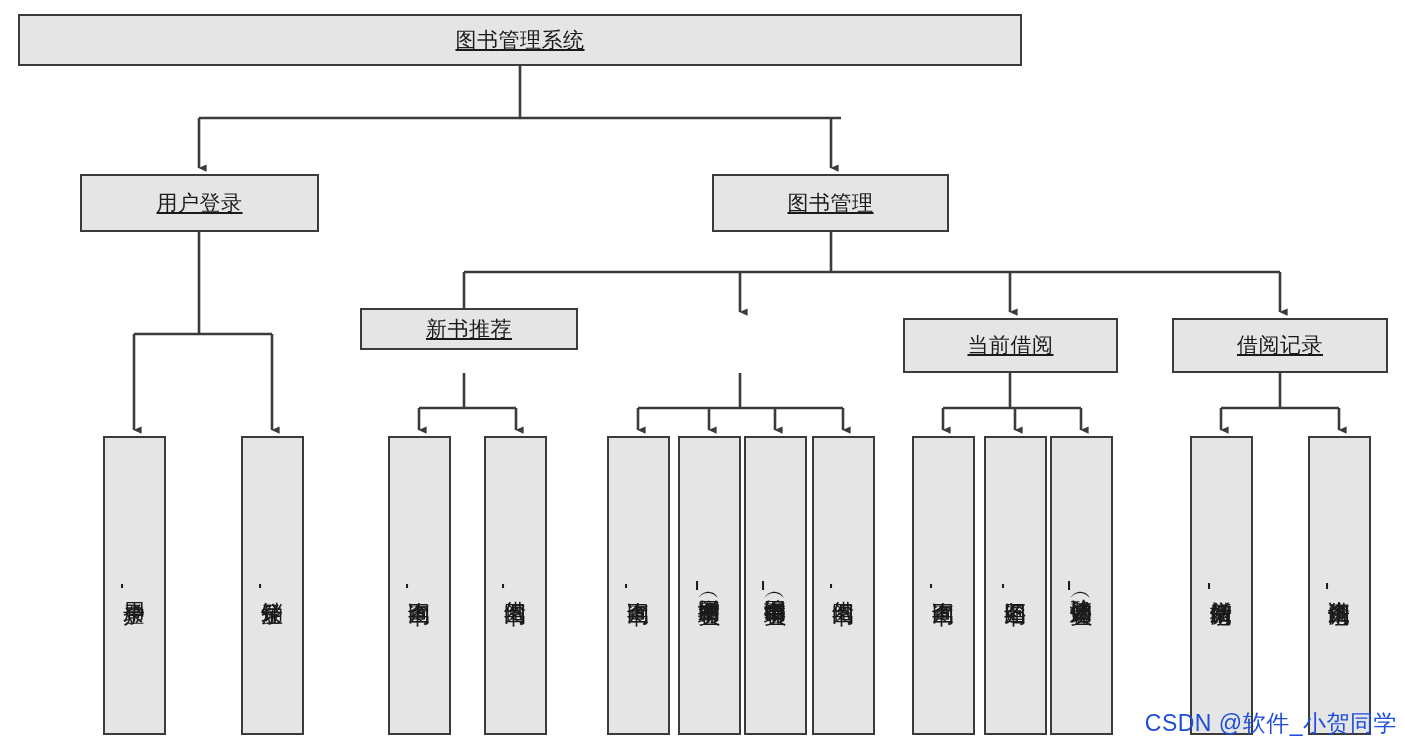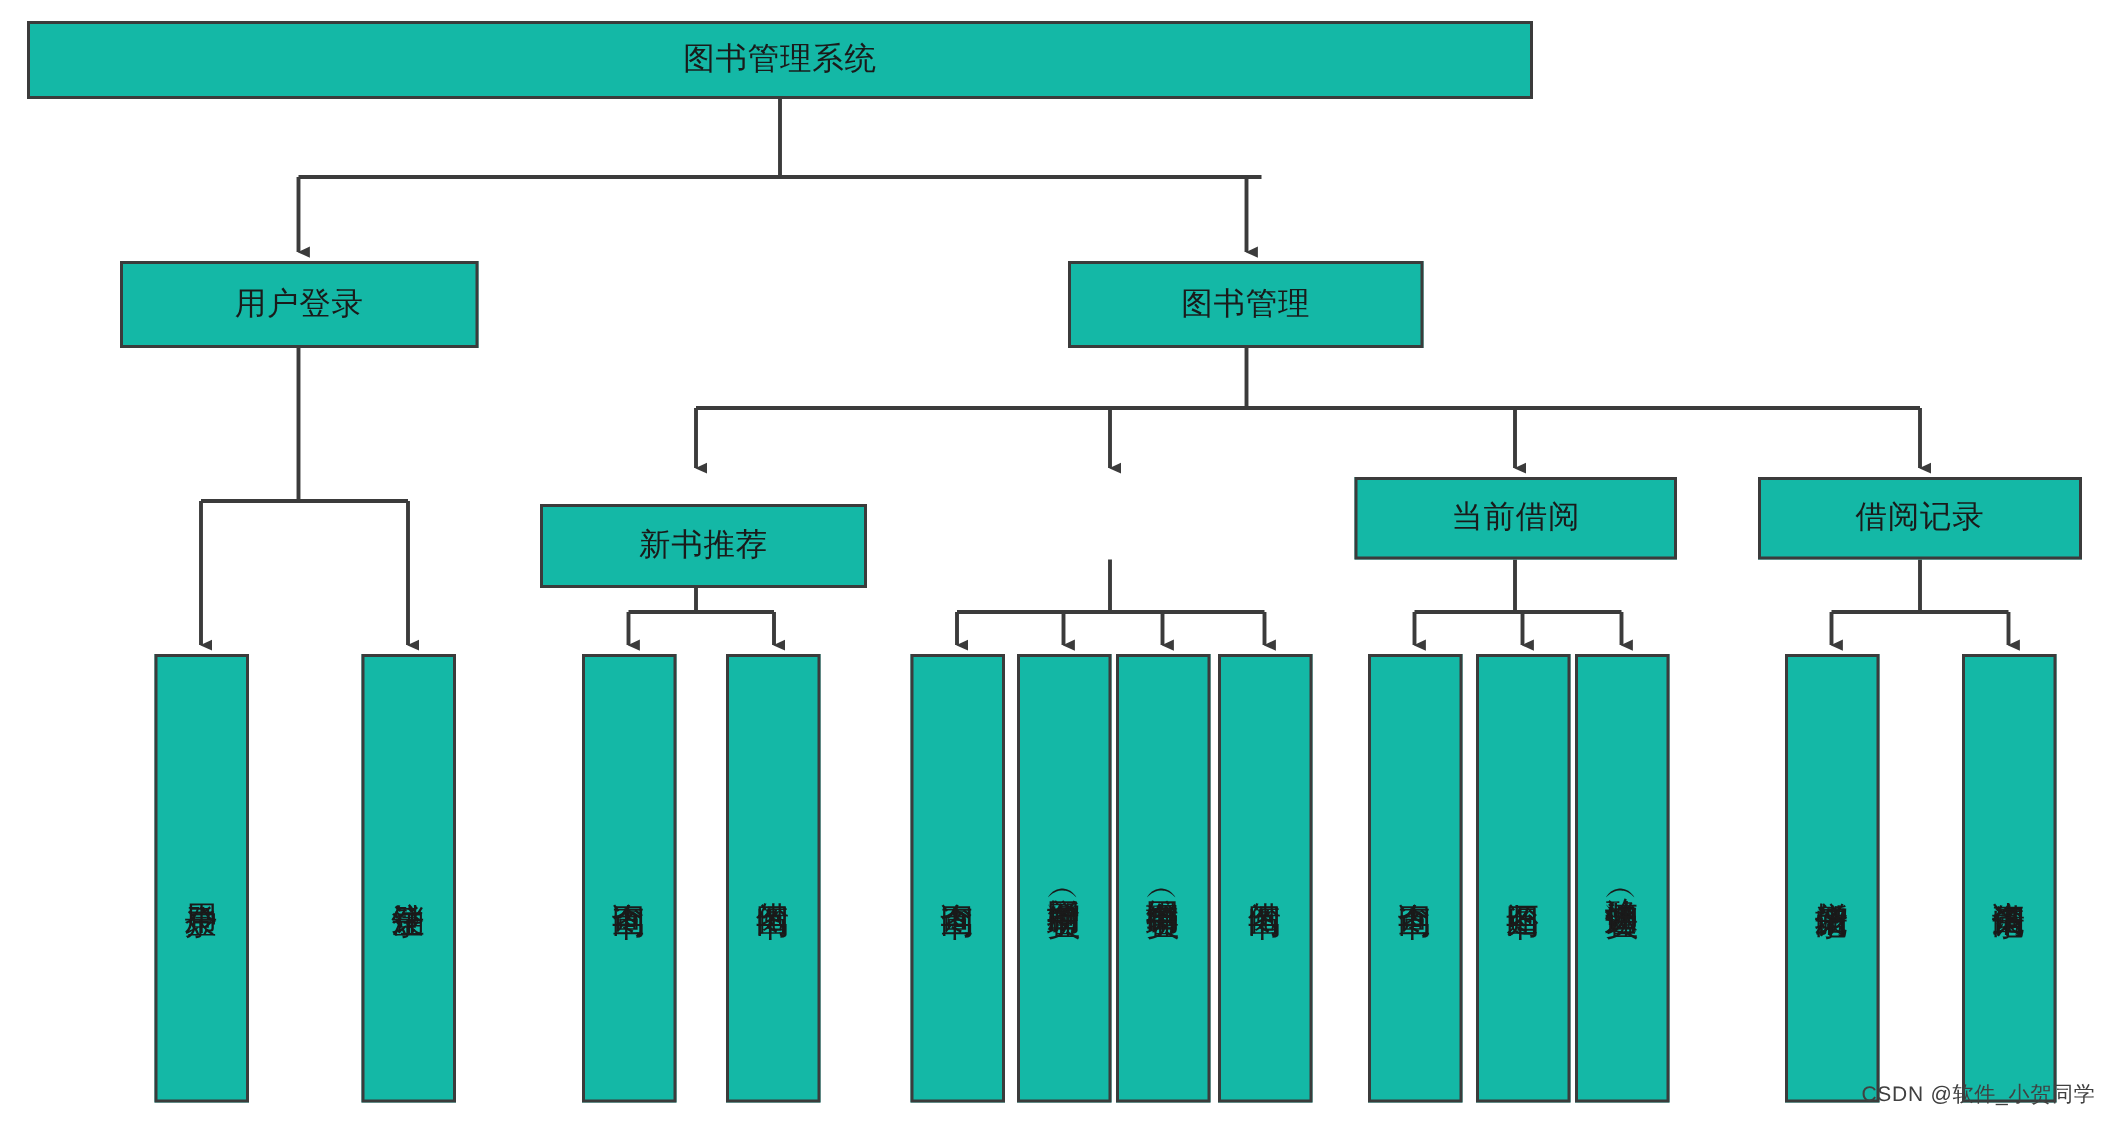--- a/index.html
+++ b/index.html
@@ -23,26 +23,27 @@
     position: absolute;
     left: 0;
     top: 0;
     width: 1405px;
     height: 747px;
     display: block;
   }
   .node-box {
     position: absolute;
     box-sizing: border-box;
-    background: #14b8a6;
+    background: #e5e5e5;
     border: 2px solid #3b3b3b;
     display: flex;
     align-items: center;
     justify-content: center;
     color: #1a1a1a;
+    text-decoration: underline;
   }
   .node-label {
     display: block;
     text-align: center;
     line-height: 1.18;
     letter-spacing: 0.5px;
   }
   .horiz .node-label {
     writing-mode: horizontal-tb;
     font-size: 21px;
@@ -56,22 +57,22 @@
     text-orientation: upright;
     font-size: 22px;
     line-height: 1.05;
     letter-spacing: 1px;
     white-space: nowrap;
   }
   #watermark {
     position: absolute;
     right: 8px;
     bottom: 8px;
-    font-size: 14px;
-    color: #404040;
+    font-size: 23px;
+    color: #1d4ed8;
     letter-spacing: 0.5px;
     white-space: nowrap;
     pointer-events: none;
   }
 </style>
 </head>
 <body>
 
 <div id="diagram-root">
 
@@ -144,21 +145,21 @@
     <span class="node-label">图书管理系统</span>
   </div>
 
   <div class="node-box horiz" style="left:80px; top:174px; width:239px; height:58px;">
     <span class="node-label">用户登录</span>
   </div>
   <div class="node-box horiz" style="left:712px; top:174px; width:237px; height:58px;justify-content:center;">
     <span class="node-label">图书管理</span>
   </div>
 
-  <div class="node-box horiz" style="left:360px; top:336px; width:218px; height:56px;">
+  <div class="node-box horiz" style="left:360px; top:308px; width:218px; height:42px;">
     <span class="node-label">新书推荐</span>
   </div>
   <div class="node-box horiz" style="left:903px; top:318px; width:215px; height:55px;">
     <span class="node-label">当前借阅</span>
   </div>
   <div class="node-box horiz" style="left:1172px; top:318px; width:216px; height:55px;">
     <span class="node-label">借阅记录</span>
   </div>
 
   <div class="node-box vert" style="left:103px; top:436px; width:63px; height:299px;">

